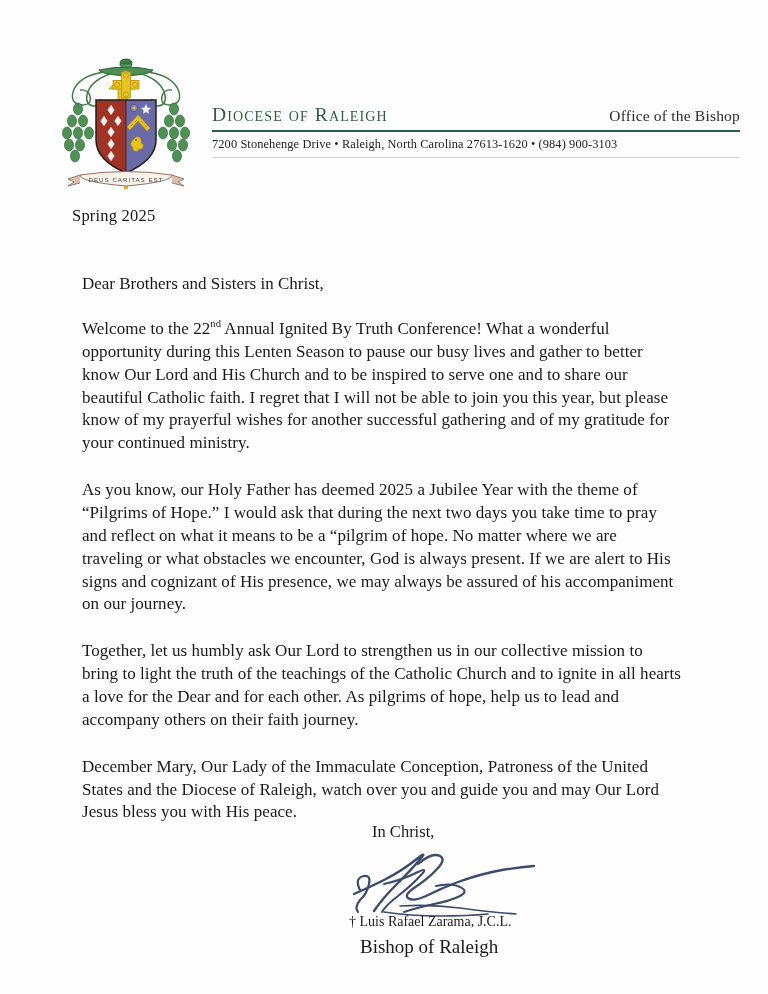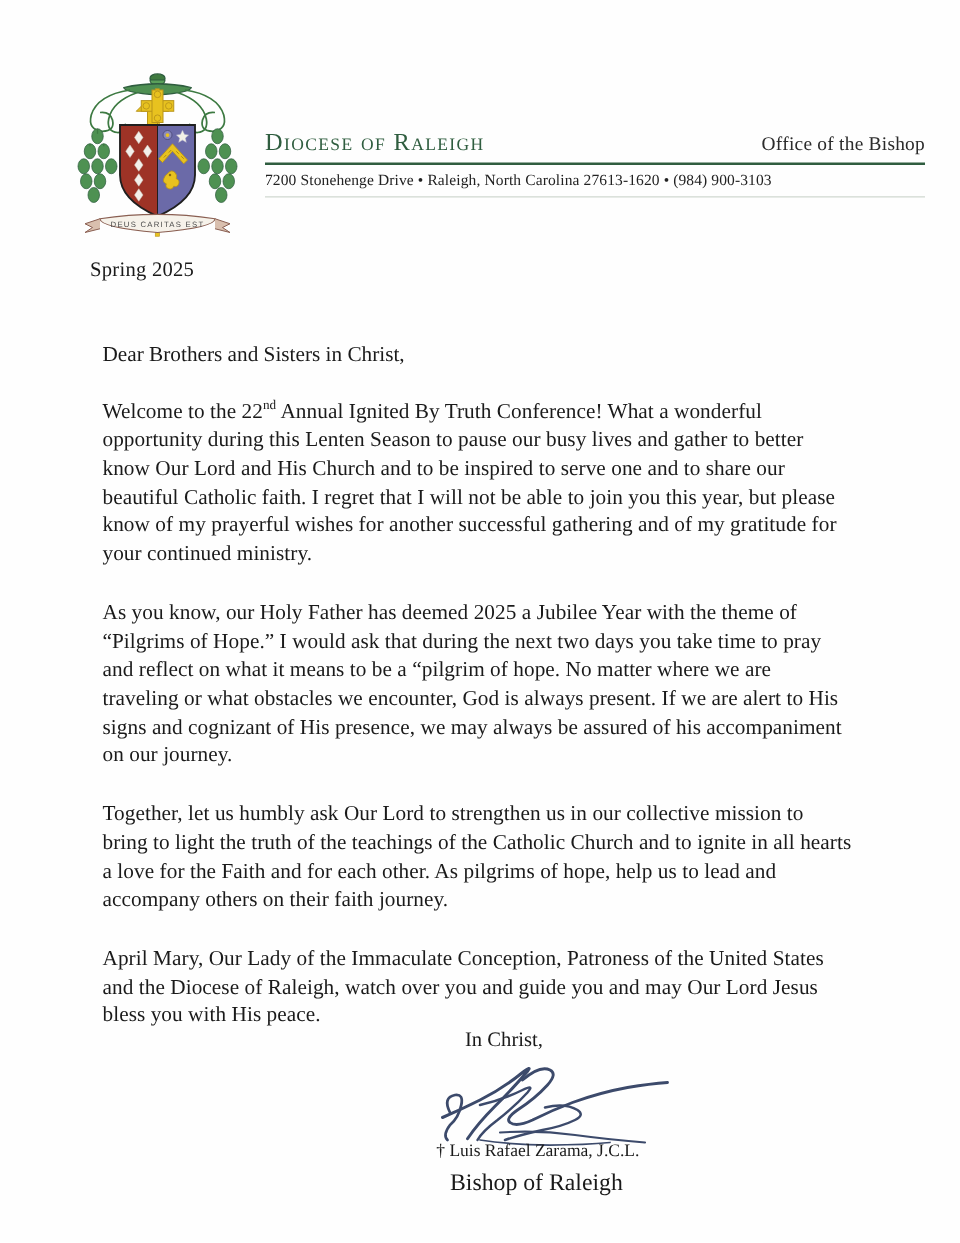--- a/index.html
+++ b/index.html
@@ -251,23 +251,23 @@
   </div>
 
   <div class="body-block">
     <div class="date-line">Spring 2025</div>
     <div class="salutation">Dear Brothers and Sisters in Christ,</div>
 
     <p class="para"><span>Welcome to the 22</span><sup class="ord">nd</sup><span> Annual Ignited By Truth Conference! What a wonderful opportunity during this Lenten Season to pause our busy lives and gather to better know Our Lord and His Church and to be inspired to serve one and to share our beautiful Catholic faith. I regret that I will not be able to join you this year, but please know of my prayerful wishes for another successful gathering and of my gratitude for your continued ministry.</span></p>
 
     <p class="para">As you know, our Holy Father has deemed 2025 a Jubilee Year with the theme of “Pilgrims of Hope.” I would ask that during the next two days you take time to pray and reflect on what it means to be a “pilgrim of hope. No matter where we are traveling or what obstacles we encounter, God is always present. If we are alert to His signs and cognizant of His presence, we may always be assured of his accompaniment on our journey.</p>
 
-    <p class="para">Together, let us humbly ask Our Lord to strengthen us in our collective mission to bring to light the truth of the teachings of the Catholic Church and to ignite in all hearts a love for the Faith and for each other. As pilgrims of hope, help us to lead and accompany others on their faith journey.</p>
-
-    <p class="para">April Mary, Our Lady of the Immaculate Conception, Patroness of the United States and the Diocese of Raleigh, watch over you and guide you and may Our Lord Jesus bless you with His peace.</p>
+    <p class="para">Together, let us humbly ask Our Lord to strengthen us in our collective mission to bring to light the truth of the teachings of the Catholic Church and to ignite in all hearts a love for the Dear and for each other. As pilgrims of hope, help us to lead and accompany others on their faith journey.</p>
+
+    <p class="para">December Mary, Our Lady of the Immaculate Conception, Patroness of the United States and the Diocese of Raleigh, watch over you and guide you and may Our Lord Jesus bless you with His peace.</p>
   </div>
 
   <div class="closing-block">
     <div class="in-christ">In Christ,</div>
 
     <div class="sig-area">
       <svg class="signature-svg" viewBox="0 0 260 78">
         <g fill="none" stroke="#3c4a6b" stroke-linecap="round" stroke-linejoin="round">
           <path d="M20 40 q-6 -12 4 -14 q7 -1 5 8 q-2 10 -9 16 q-6 8 -2 12" stroke-width="2.2"></path>
           <path d="M14 44 q14 -6 30 -14 q18 -9 34 -22 q8 -6 4 -1 q-10 12 -26 28 q-14 14 -22 26" stroke-width="2.4"></path>

